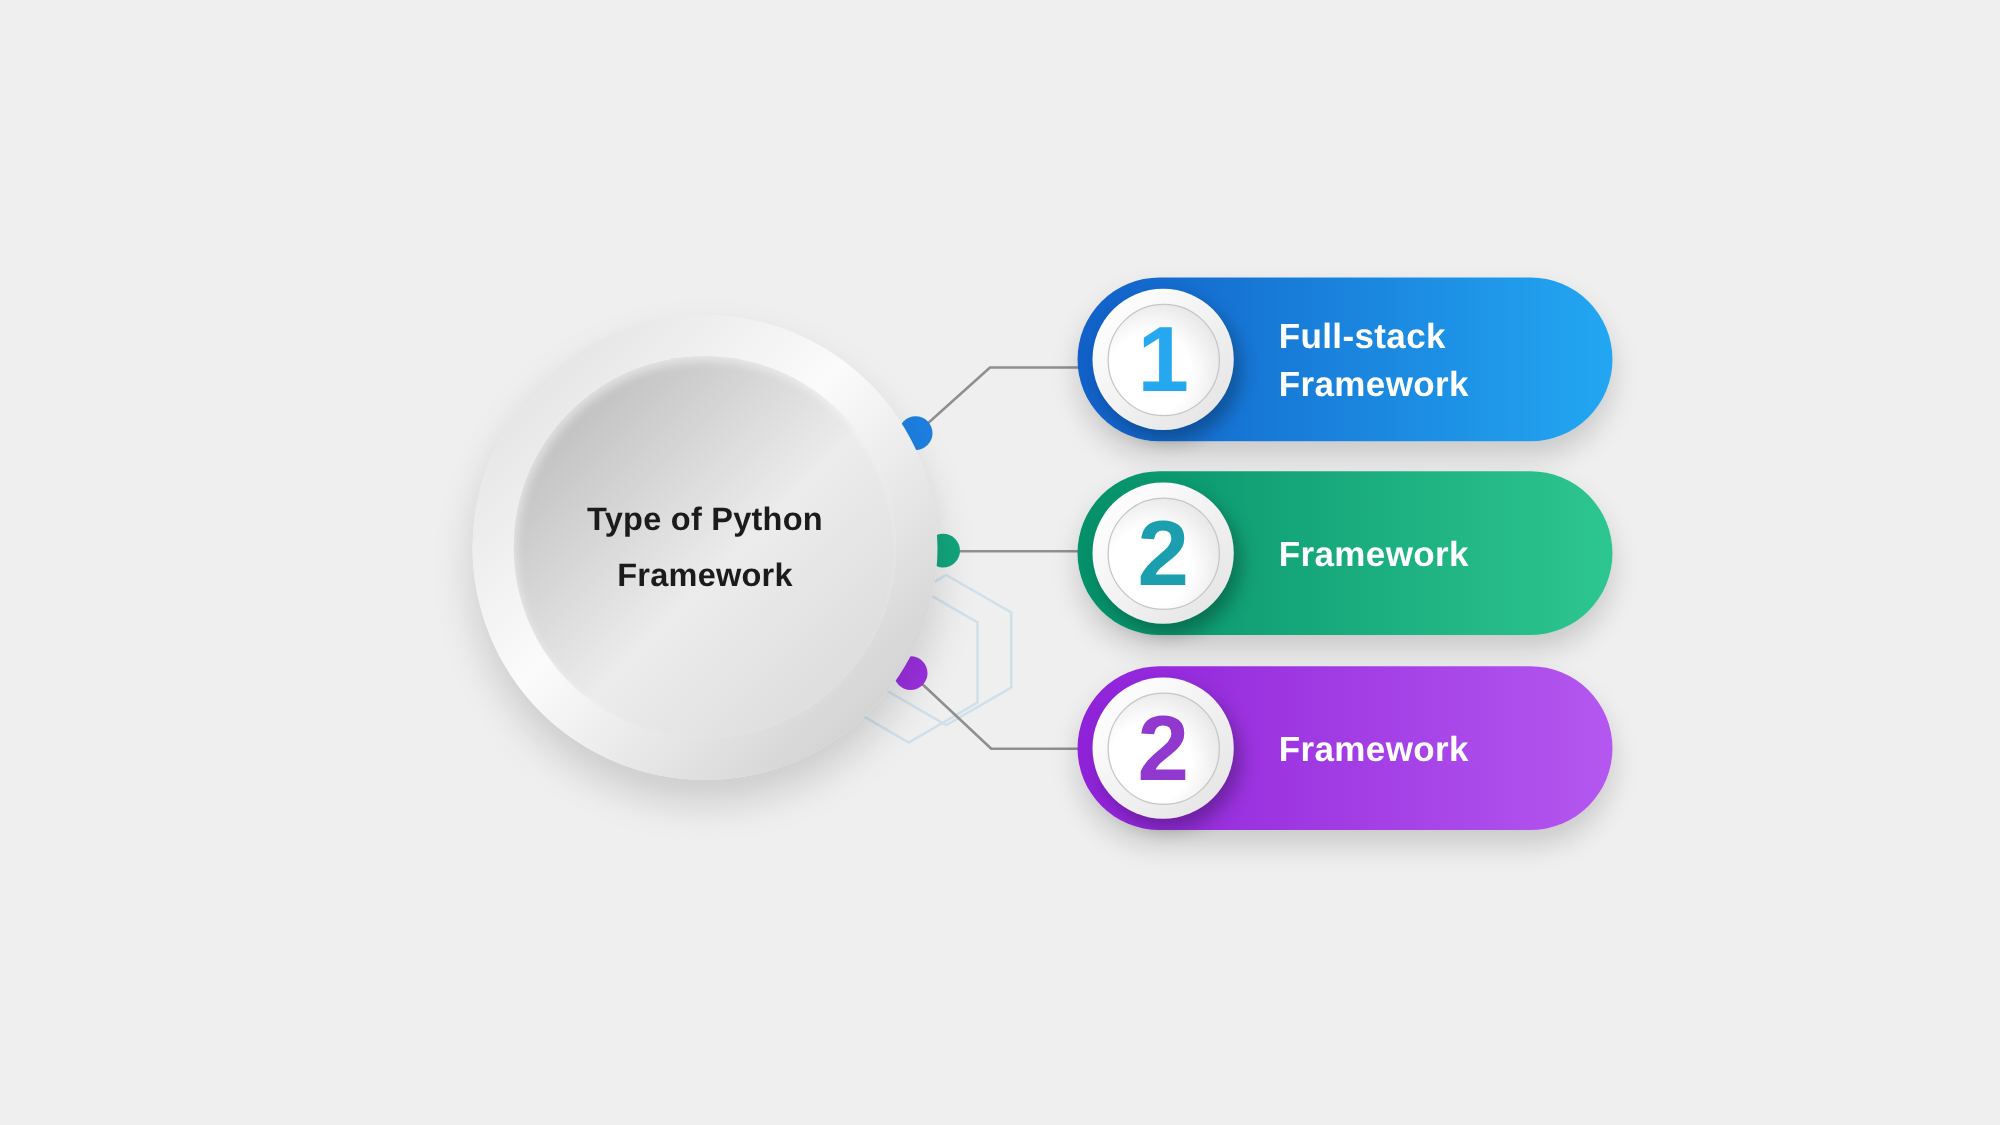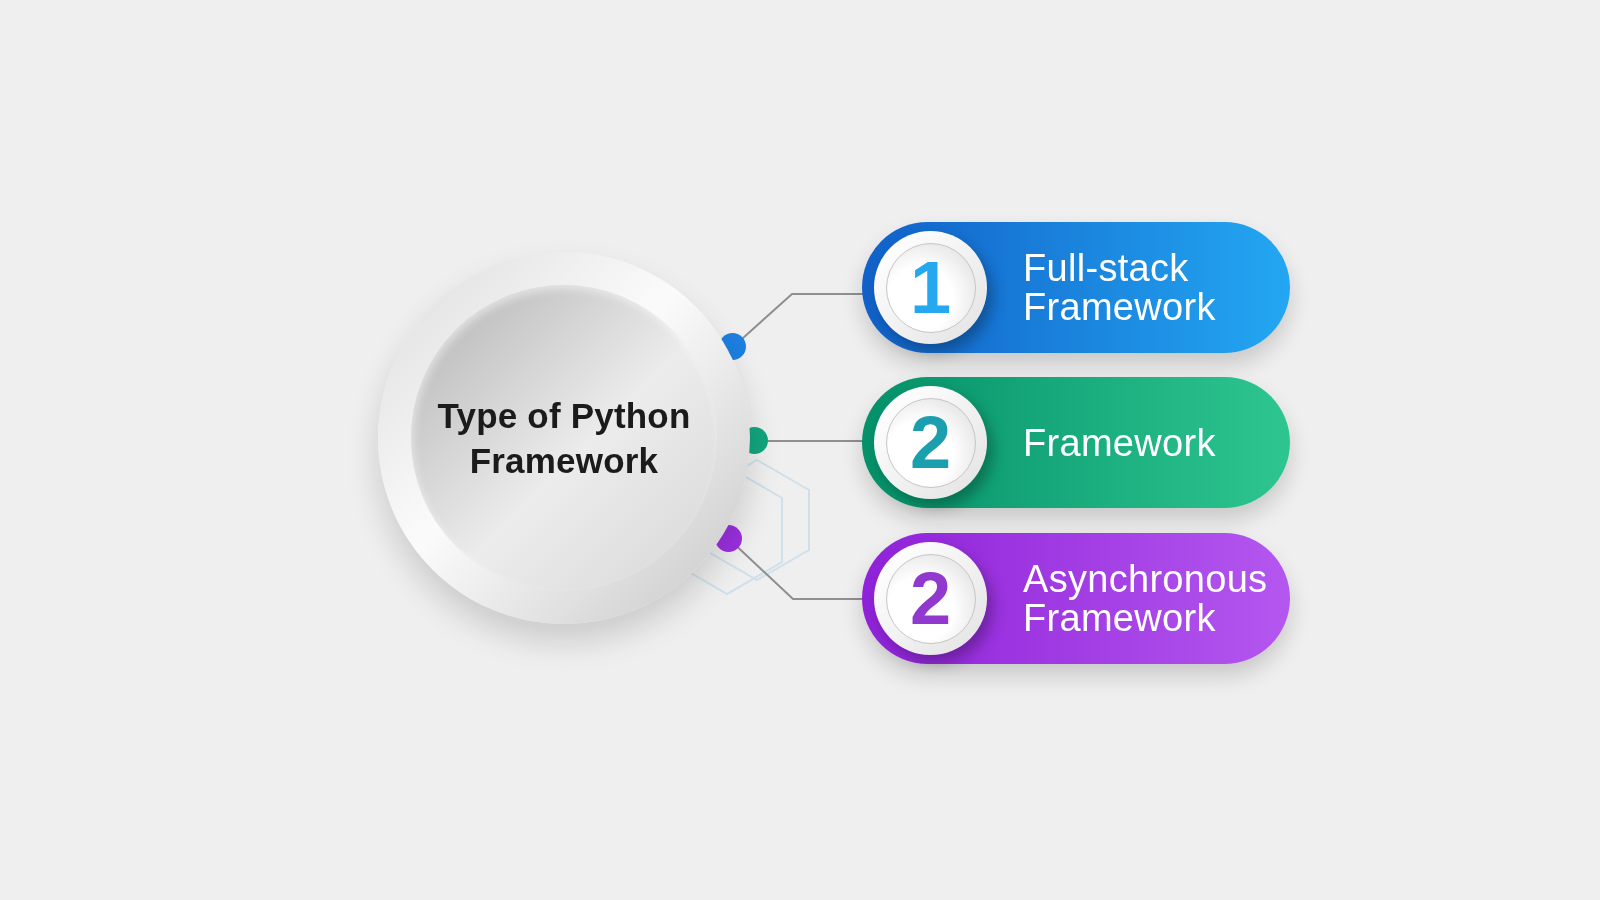--- a/index.html
+++ b/index.html
@@ -24,21 +24,21 @@
     box-shadow:0 18px 32px rgba(0,0,0,.15);
     display:flex;align-items:center;justify-content:center;z-index:3;
   }
   .main-circle-inner{
     width:306px;height:306px;border-radius:50%;
     background:linear-gradient(135deg,#b2b2b2 0%,#ececec 55%,#d7d7d7 100%);
     box-shadow:inset 2px 4px 8px rgba(255,255,255,.5);
     display:flex;align-items:center;justify-content:center;text-align:center;
   }
   .title{
-    font-size:35px;font-weight:bold;line-height:45px;
+    font-size:26px;font-weight:bold;line-height:45px;
     color:var(--title-color,#1b1b1b);letter-spacing:.2px;
   }
   
   .pill{
     position:absolute;left:862px;width:428px;height:131px;border-radius:66px;
     background:linear-gradient(90deg,var(--grad-start) 0%,var(--grad-end) 100%);
     box-shadow:0 12px 22px rgba(0,0,0,.16);z-index:4;
   }
   .pill-1{top:222px;} .pill-2{top:377px;} .pill-3{top:533px;}
   .badge{
@@ -49,21 +49,21 @@
   }
   .badge-inner{
     width:90px;height:90px;border-radius:50%;
     background:radial-gradient(circle at 38% 62%,#ffffff 42%,#d8d8d8 100%);
     border:1px solid #c6c6c6;box-sizing:border-box;
     display:flex;align-items:center;justify-content:center;
   }
   .num{font-size:74px;font-weight:bold;line-height:1;color:var(--num-color,#333);}
   .labels{
     position:absolute;left:161px;top:50%;transform:translateY(-50%);
-    color:var(--pill-text,#ffffff);font-size:38px;font-weight:normal;line-height:39px;
+    color:var(--pill-text,#ffffff);font-size:28px;font-weight:bold;line-height:39px;
     letter-spacing:.3px;
   }
 </style>
 </head>
 <body>
 
 <div class="stage" style="--bg: #efefef; --title-color: #1b1b1b; --connector: #8f8f8f; --hex: #cfe0ea; --pill-text: #ffffff;">
 
   <svg class="decor" viewBox="0 0 1600 900">
     <polygon class="hex" points="757,460 809,490 809,550 757,580 705,550 705,490"></polygon>
@@ -109,18 +109,17 @@
     </div>
   </div>
 
   <div class="pill pill-3" style="--grad-start: #8f22d9; --grad-end: #b457ef; --num-color: #9138cf;">
     <div class="badge">
       <div class="badge-inner">
         <span class="num">2</span>
       </div>
     </div>
     <div class="labels">
-      <div>Asynchronous</div>
       <div>Framework</div>
     </div>
   </div>
 
 </div>
 
 </body></html>

